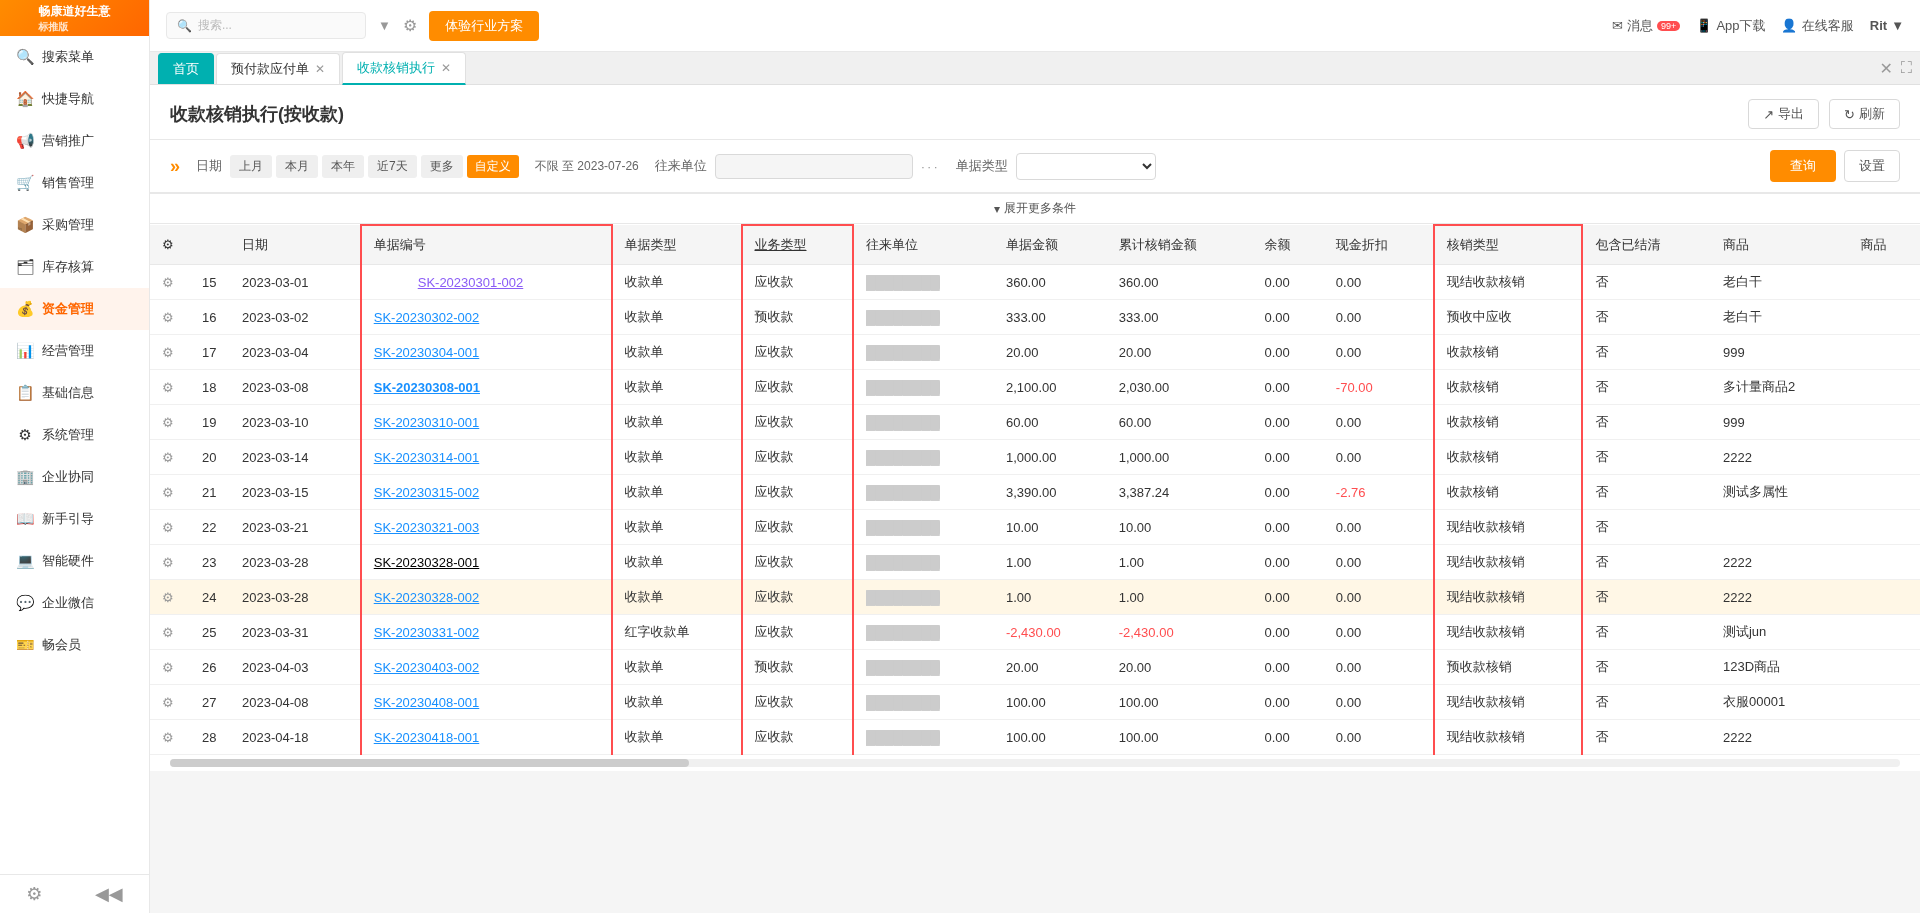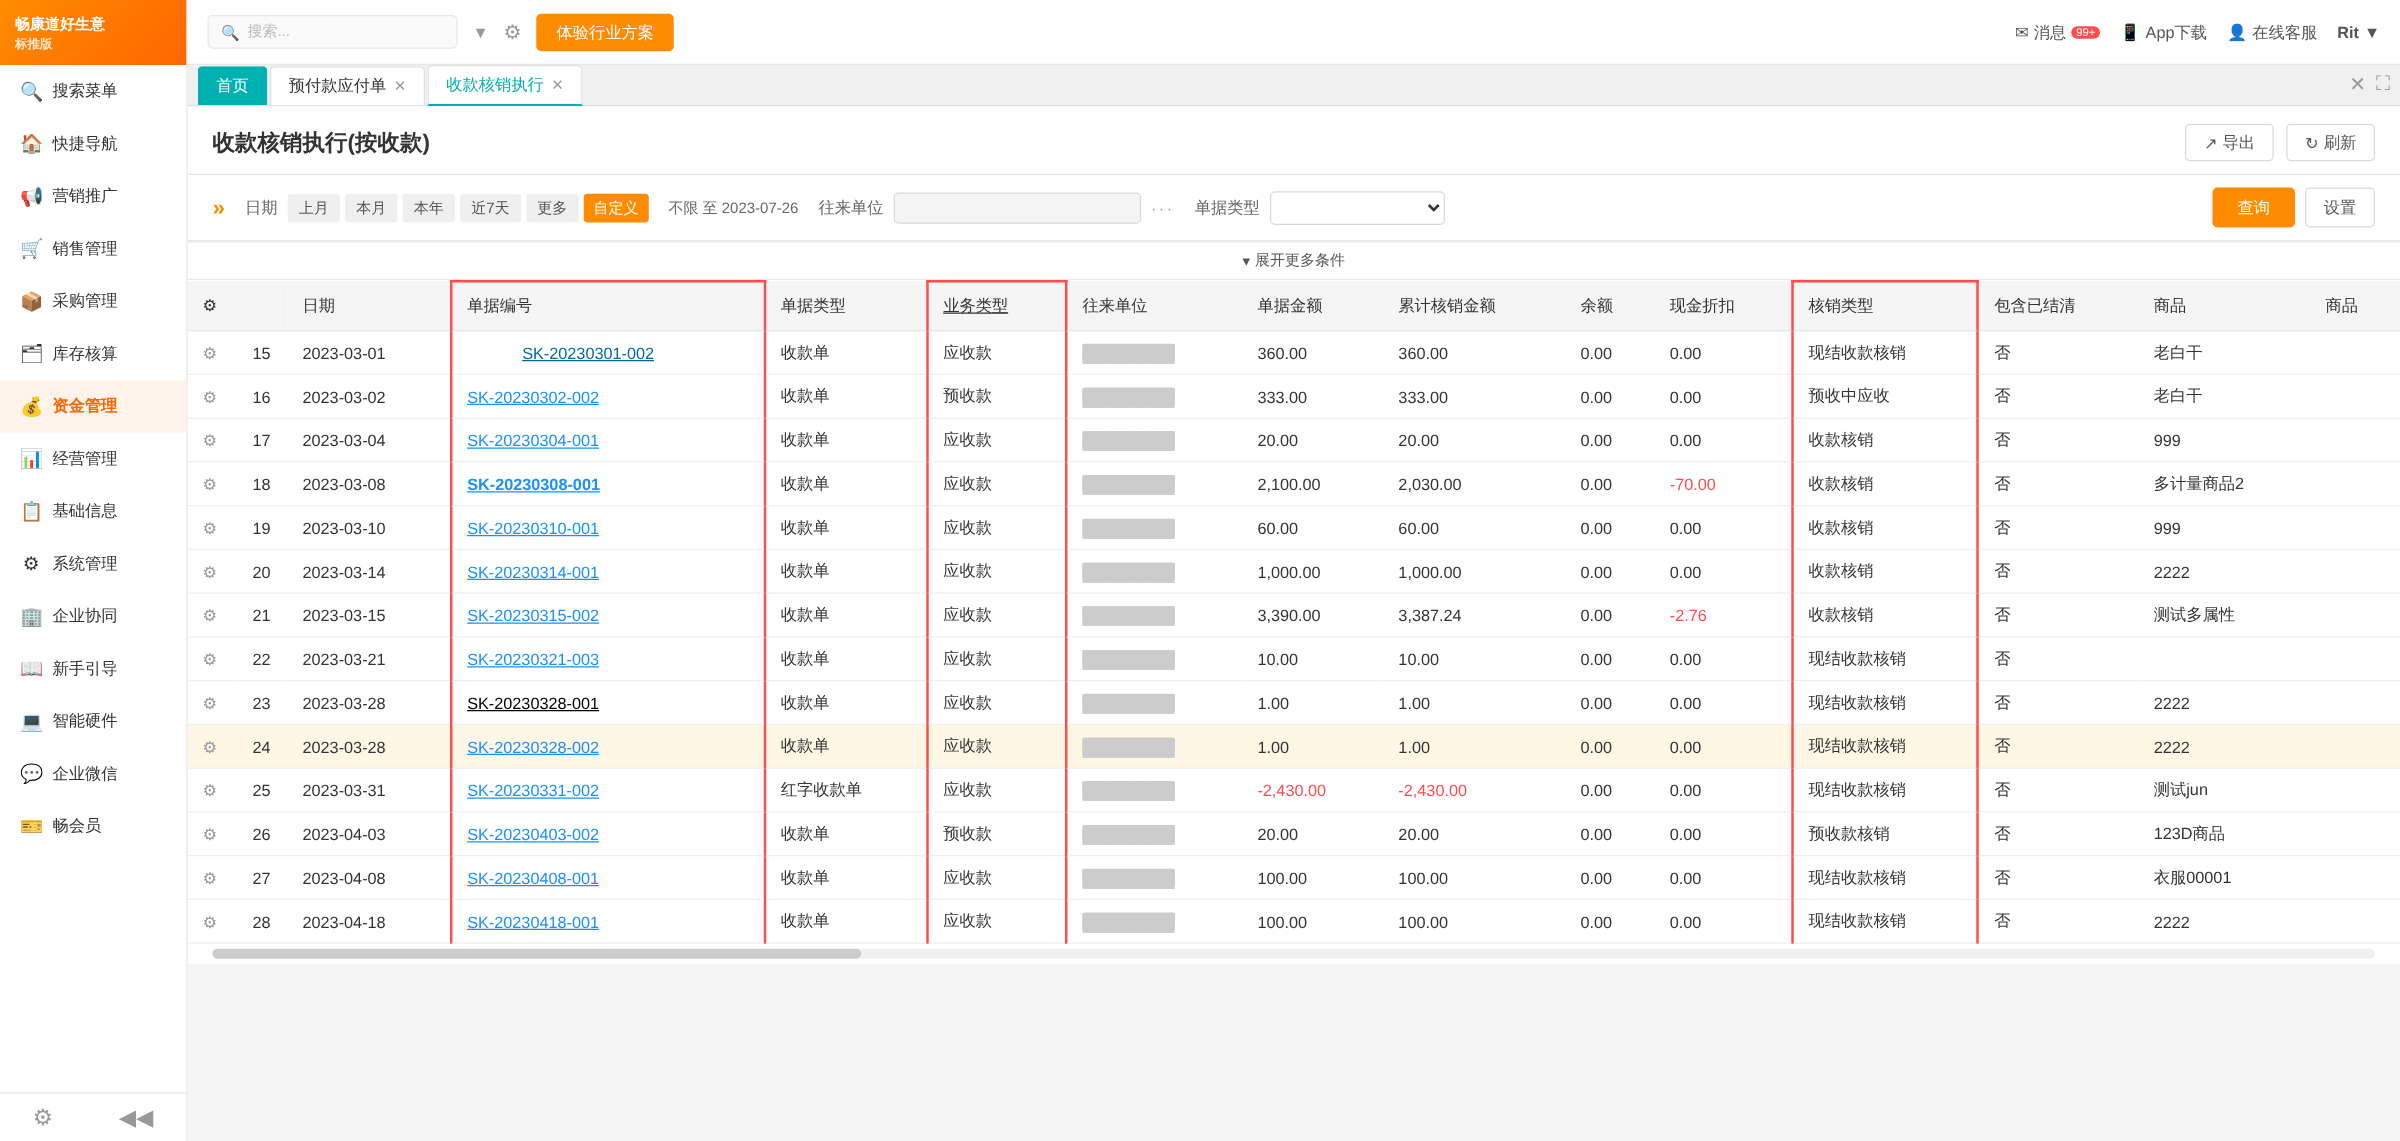--- a/index.html
+++ b/index.html
@@ -1,20 +1,20 @@
 <!DOCTYPE html>
 <html><head>
   <meta charset="utf-8">
   <style>
     * { margin: 0; padding: 0; box-sizing: border-box; }
     body { font-family: 'Microsoft YaHei', sans-serif; font-size: 13px; background: #f5f5f5; display: flex; height: 913px; overflow: hidden; }
 
     
     .sidebar { width: 150px; background: #fff; border-right: 1px solid #e8e8e8; display: flex; flex-direction: column; flex-shrink: 0; }
-    .sidebar-logo { padding: 10px 12px; background: linear-gradient(135deg, #ff8c00, #ff6600); display: flex; align-items: center; gap: 6px; color: #fff; font-weight: bold; font-size: 13px; height: 52px; }
+    .sidebar-logo { padding: 10px 12px; background: linear-gradient(135deg, #ff8c00, #ff6600); display: flex; align-items: center; gap: 6px; color: #fff; font-weight: bold; font-size: 13px; height: 36px; justify-content: center; }
     .sidebar-item { display: flex; align-items: center; gap: 8px; padding: 12px 16px; color: #333; cursor: pointer; font-size: 13px; }
     .sidebar-item.active { background: #fff3ec; color: #ff6600; font-weight: bold; }
     .sidebar-item .icon { width: 18px; text-align: center; font-size: 15px; }
     .sidebar-bottom { margin-top: auto; border-top: 1px solid #e8e8e8; padding: 8px 0; display: flex; align-items: center; justify-content: space-around; }
 
     
     .main { flex: 1; display: flex; flex-direction: column; overflow: hidden; }
 
     
     .topbar { height: 52px; background: #fff; border-bottom: 1px solid #e8e8e8; display: flex; align-items: center; padding: 0 16px; gap: 12px; }
@@ -271,21 +271,21 @@
             <th>包含已结清</th>
             <th>商品</th>
             <th>商品</th>
           </tr>
         </thead>
         <tbody id="table-body">
         <tr>
       <td><span style="color:#999;cursor:pointer;">⚙</span></td>
       <td>15</td>
       <td>2023-03-01</td>
-      <td style="border-left:2px solid #ff4d4f;border-right:2px solid #ff4d4f;"><a class="col-link" style="color:#0369a1;text-decoration:underline;cursor:pointer;margin-left:44px;">SK-20230301-002</a></td>
+      <td style="border-left:2px solid #ff4d4f;border-right:2px solid #ff4d4f;"><a class="col-link" style="color:#8b5cf6;text-decoration:underline;cursor:pointer;margin-left:44px;">SK-20230301-002</a></td>
       <td>收款单</td>
       <td style="border-left:2px solid #ff4d4f;border-right:2px solid #ff4d4f;">应收款</td>
       <td><span style="background:#ccc;color:#ccc;border-radius:2px;">████████</span></td>
       <td style="">360.00</td>
       <td style="">360.00</td>
       <td>0.00</td>
       <td style="">0.00</td>
       <td style="border-left:2px solid #ff4d4f;border-right:2px solid #ff4d4f;">现结收款核销</td>
       <td>否</td>
       <td>老白干</td>

